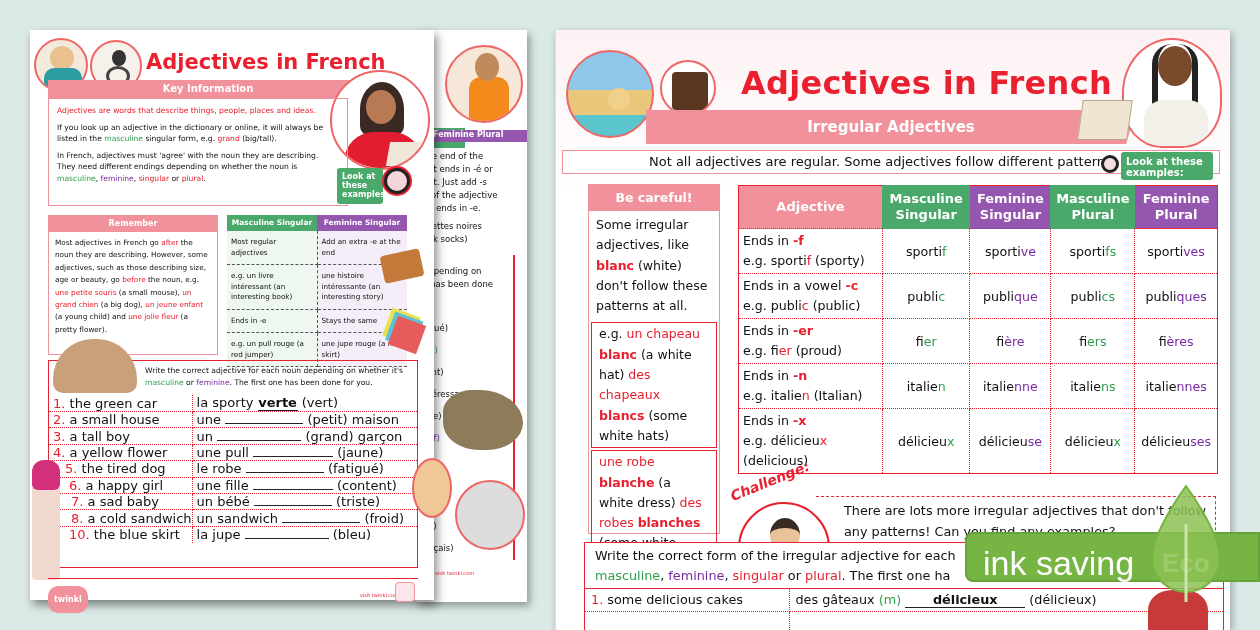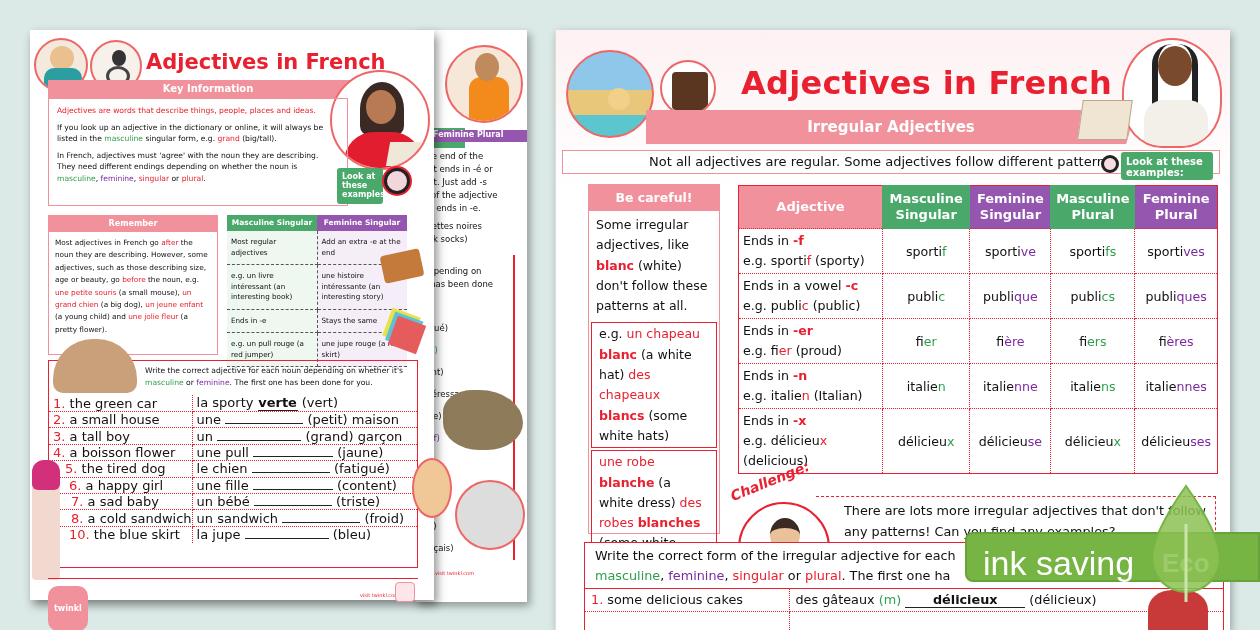--- a/index.html
+++ b/index.html
@@ -24,21 +24,21 @@
 .msfs th{color:#fff;height:16px;font-size:7.5px}
 .msfs td{border-bottom:1px dashed #555;padding:6px 4px;vertical-align:top;width:50%}
 .msfs td.l{background:#eef7f0;border-right:1px dashed #555}
 .msfs td.r{background:#f5eef8}
 .ex{position:absolute;left:18px;top:330px;width:370px;height:208px;border:1.5px solid #e8202f}
 .ex .instr{position:absolute;left:96px;top:4px;font-size:7.6px;line-height:12px}
 .ex table{position:absolute;left:0;top:34px;width:100%;border-collapse:collapse;font-size:13px}
 .ex td{height:16.4px;border-bottom:1px dotted #e8202f;padding-left:4px;white-space:nowrap}
 .ex td.q{width:92px;border-right:1px dotted #e8202f}
 .foot{position:absolute;left:18px;top:548px;width:370px;border-top:1.5px solid #e8202f}
-.logo{position:absolute;background:#f1919b;color:#fff;border-radius:10px;font-size:8px;font-weight:bold;padding:18px 6px}
+.logo{position:absolute;background:#f1919b;color:#fff;border-radius:10px;font-size:8px;font-weight:bold;padding:9px 6px}
 .visit{position:absolute;font-size:5px;color:#e8202f}
 
 .p2{position:absolute;left:555px;top:30px;width:675px;height:600px;background:#fff;box-shadow:2px 3px 8px rgba(0,0,0,.3);border-left:1px solid #ddd}
 .p2 .tint{position:absolute;left:0;top:0;width:100%;height:160px;background:linear-gradient(180deg,#fdf1f3,#fff)}
 .p2 .title{position:absolute;left:185px;top:34px;font-size:32px;font-weight:bold;color:#e8202f;letter-spacing:.3px}
 .p2 .banner{position:absolute;left:90px;top:80px;width:490px;height:34px;background:#f1919b;color:#fff;font-size:15px;font-weight:bold;text-align:center;line-height:34px;clip-path:polygon(0 0,100% 0,98% 100%,0 100%)}
 .p2 .intro{position:absolute;left:6px;top:120px;width:658px;height:24px;border:1px solid #f1919b;background:#fff;font-size:13px;line-height:22px;padding-left:86px}
 .careful{position:absolute;left:32px;top:154px;width:132px;height:350px;border:1px solid #f1919b;background:#fff}
 .careful .hd{background:#f1919b;color:#fff;font-size:12.5px;font-weight:bold;text-align:center;height:26px;line-height:26px}
 .careful .bd{padding:4px 7px;font-size:12.5px;line-height:20.3px}
@@ -171,26 +171,26 @@
           </tr>
       <tr>
             <td class="q"><span class="red">2.</span> <span>a small house</span></td>
             <td><span>une</span> <span class="blank" style="min-width:78px"></span> <span>(petit)</span> <span>maison</span></td>
           </tr>
       <tr>
             <td class="q"><span class="red">3.</span> <span>a tall boy</span></td>
             <td><span>un</span> <span class="blank" style="min-width:84px"></span> <span>(grand)</span> <span>garçon</span></td>
           </tr>
       <tr>
-            <td class="q"><span class="red">4.</span> <span>a boisson flower</span></td>
+            <td class="q"><span class="red">4.</span> <span>a yellow flower</span></td>
             <td><span>une pull</span> <span class="blank" style="min-width:80px"></span> <span>(jaune)</span></td>
           </tr>
       <tr>
             <td class="q" style="padding-left:16px"><span class="red">5.</span> <span>the tired dog</span></td>
-            <td><span>le chien</span> <span class="blank" style="min-width:78px"></span> <span>(fatigué)</span></td>
+            <td><span>le robe</span> <span class="blank" style="min-width:78px"></span> <span>(fatigué)</span></td>
           </tr>
       <tr>
             <td class="q" style="padding-left:20px"><span class="red">6.</span> <span>a happy girl</span></td>
             <td><span>une fille</span> <span class="blank" style="min-width:80px"></span> <span>(content)</span></td>
           </tr>
       <tr>
             <td class="q" style="padding-left:22px"><span class="red">7.</span> <span>a sad baby</span></td>
             <td><span>un bébé</span> <span class="blank" style="min-width:78px"></span> <span>(triste)</span></td>
           </tr>
       <tr>

